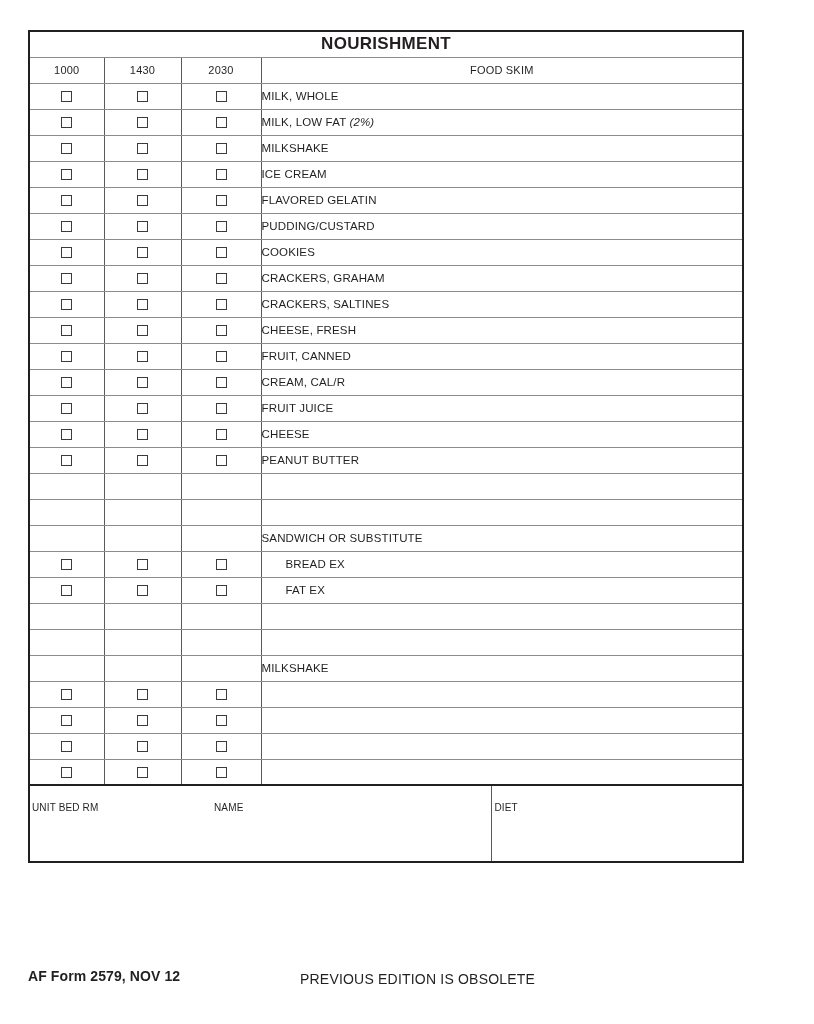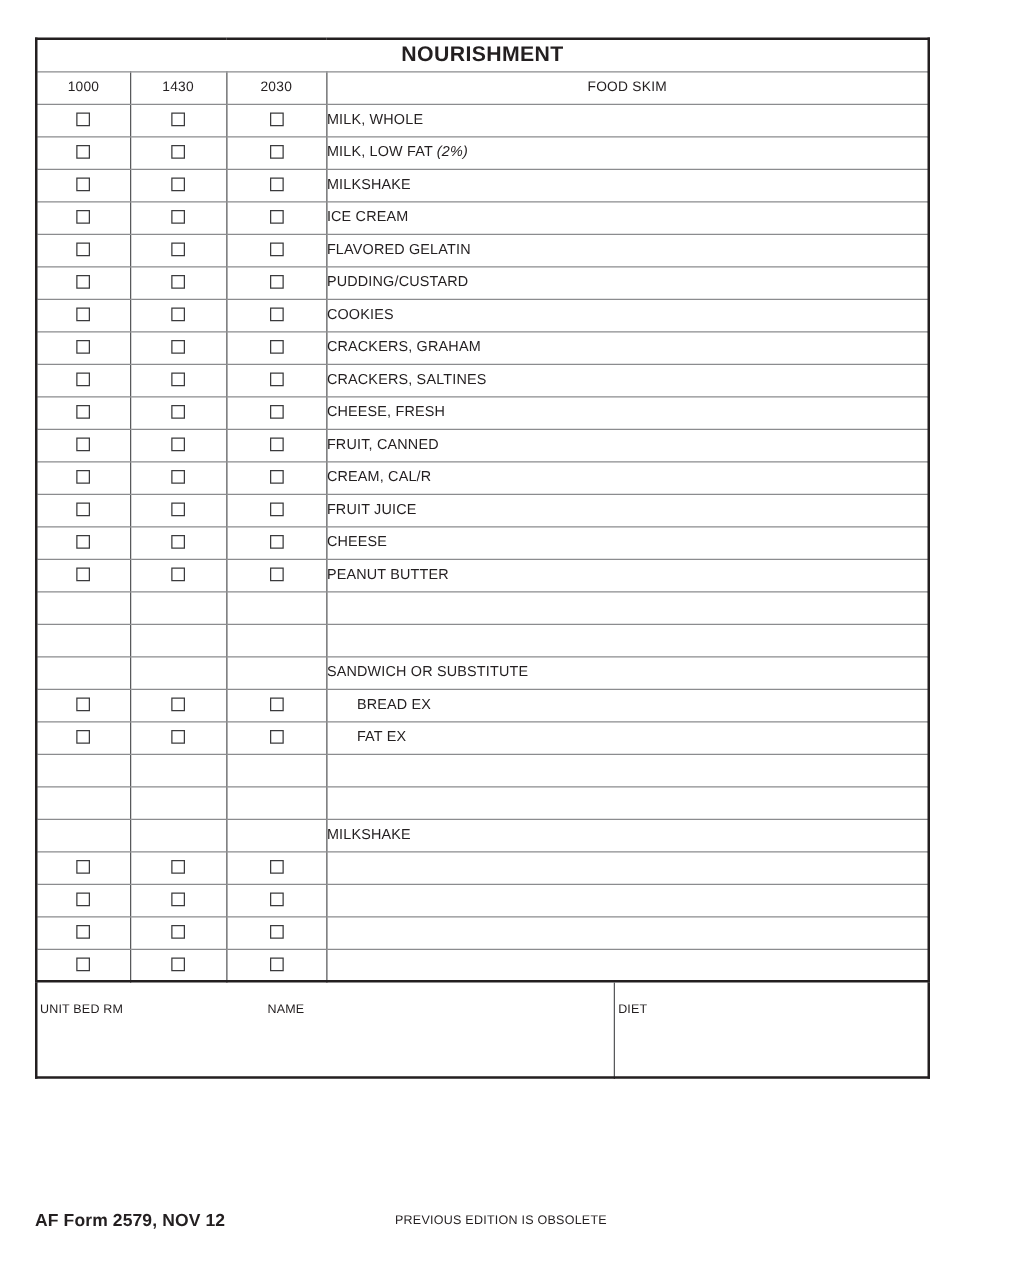--- a/index.html
+++ b/index.html
@@ -140,23 +140,23 @@
     position: absolute;
     left: 0;
     top: 0;
     font-weight: bold;
     font-size: 14px;
     letter-spacing: 0.1px;
     white-space: nowrap;
   }
   #footer .prev-edition {
     position: absolute;
-    left: 288px;
+    left: 272px;
     top: 3px;
-    font-size: 10px;
+    font-size: 14px;
     letter-spacing: 0.2px;
     white-space: nowrap;
   }
 </style>
 </head>
 <body>
 
 <div id="form-root">
 
   <table class="form-table">

